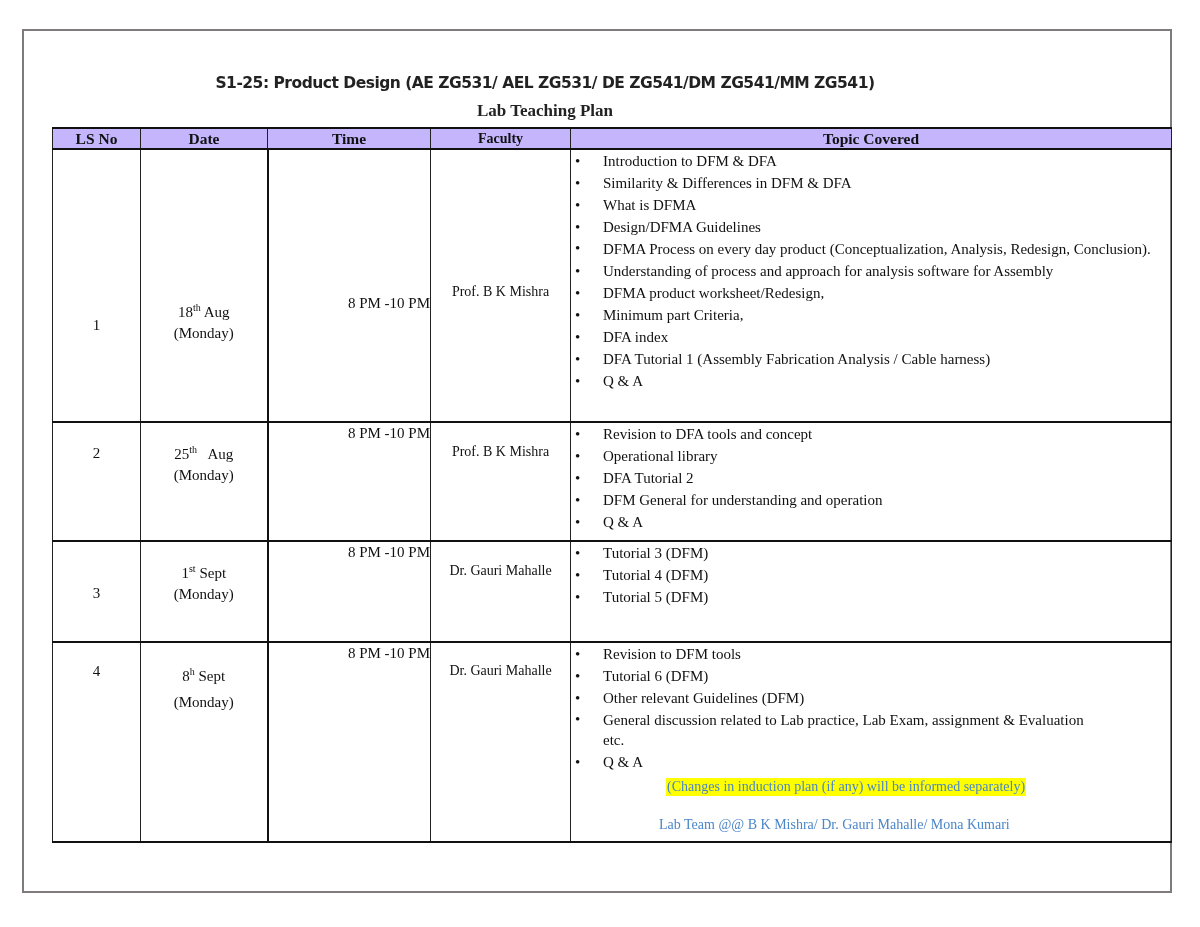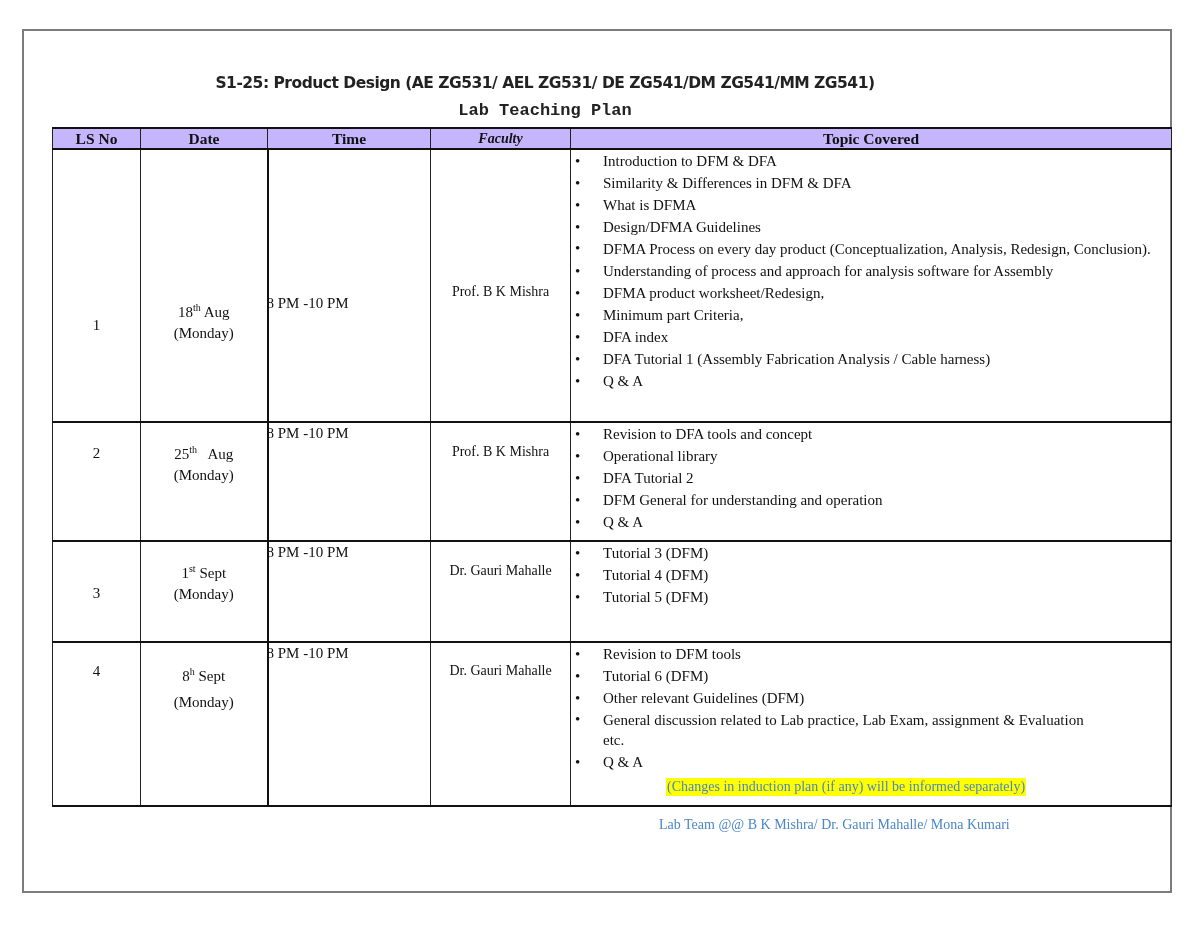--- a/index.html
+++ b/index.html
@@ -8,43 +8,43 @@
     position: absolute; left: 22px; top: 29px; width: 1150px; height: 864px;
     border: 2px solid #7f7b7c; box-sizing: border-box; background: #fff;
   }
   .title {
     position: absolute; left: 0; top: 74px; width: 1090px; text-align: center;
     font-family: "DejaVu Sans", sans-serif; font-weight: bold; font-size: 15.5px;
     color: #222; letter-spacing: -0.5px;
   }
   .subtitle {
     position: absolute; left: 0; top: 101px; width: 1090px; text-align: center;
-    font-family: Liberation Mono, monospace; font-weight: bold; font-size: 17px;
+    font-family: Liberation Serif, serif; font-weight: bold; font-size: 17px;
     color: #222;
   }
   table.plan {
     position: absolute; left: 52px; top: 127px; width: 1120px;
     border-collapse: collapse; table-layout: fixed;
     font-family: "Liberation Serif", serif; font-size: 15px; color: #111;
   }
   table.plan th, table.plan td { border: 1.5px solid #222; padding: 0; vertical-align: top; }
   table.plan th {
     background: #c4b5fd; height: 19px; font-weight: bold; font-size: 15.5px;
     text-align: center; vertical-align: middle; line-height: 17px;
     border-top: 2.5px solid #111; border-bottom: 2.5px solid #111;
   }
-  table.plan th.fac { font-size: 14px; font-style: italic; }
+  table.plan th.fac { font-size: 14px; }
   table.plan tr.row td { border-bottom: 2.5px solid #111; }
   td.col-ls { text-align: center; }
   td.col-date { text-align: center; }
   td.col-time { border-left: 2.5px solid #111 !important; }
   td.col-fac { text-align: center; font-size: 14px; }
   .cell-inner { position: relative; height: 100%; }
   .ls-val, .date-val, .time-val, .fac-val { position: absolute; left: 0; right: 0; }
-  .time-val { text-align: left; left: -2px; white-space: nowrap; }
+  .time-val { text-align: right; left: -2px; white-space: nowrap; }
   .date-val { line-height: 21px; }
   sup { font-size: 10px; line-height: 0; vertical-align: super; }
   ul.topics { list-style: none; margin: 0; padding: 0 8px 0 4px; }
   ul.topics li {
     position: relative; padding-left: 28px; line-height: 22px; font-size: 15px;
   }
   ul.topics li::before {
     content: "\2022"; position: absolute; left: 0; top: 0; font-size: 15px;
   }
   ul.topics li.wrap { line-height: 20px; padding-top: 1px; padding-bottom: 1px; }
@@ -198,21 +198,21 @@
       </td>
     </tr>
 
     <tr class="row" style="height:154px">
       <td class="col-ls">
         <div class="cell-inner" style="height:154px">
             <span class="ls-val" style="top:20px">4</span>
           </div>
       </td>
       <td class="col-date">
-        <div class="cell-inner" style="height:162px">
+        <div class="cell-inner" style="height:198px">
           <div class="date-val" style="top:20px; line-height:26px">
             <span>8</span><sup>h</sup>
             <span>Sept</span><br>
             <span>(Monday)</span>
           </div>
         </div>
       </td>
       <td class="col-time">
         <div class="cell-inner" style="height:154px">
             <span class="time-val" style="top:2px">8 PM -10 PM</span>

